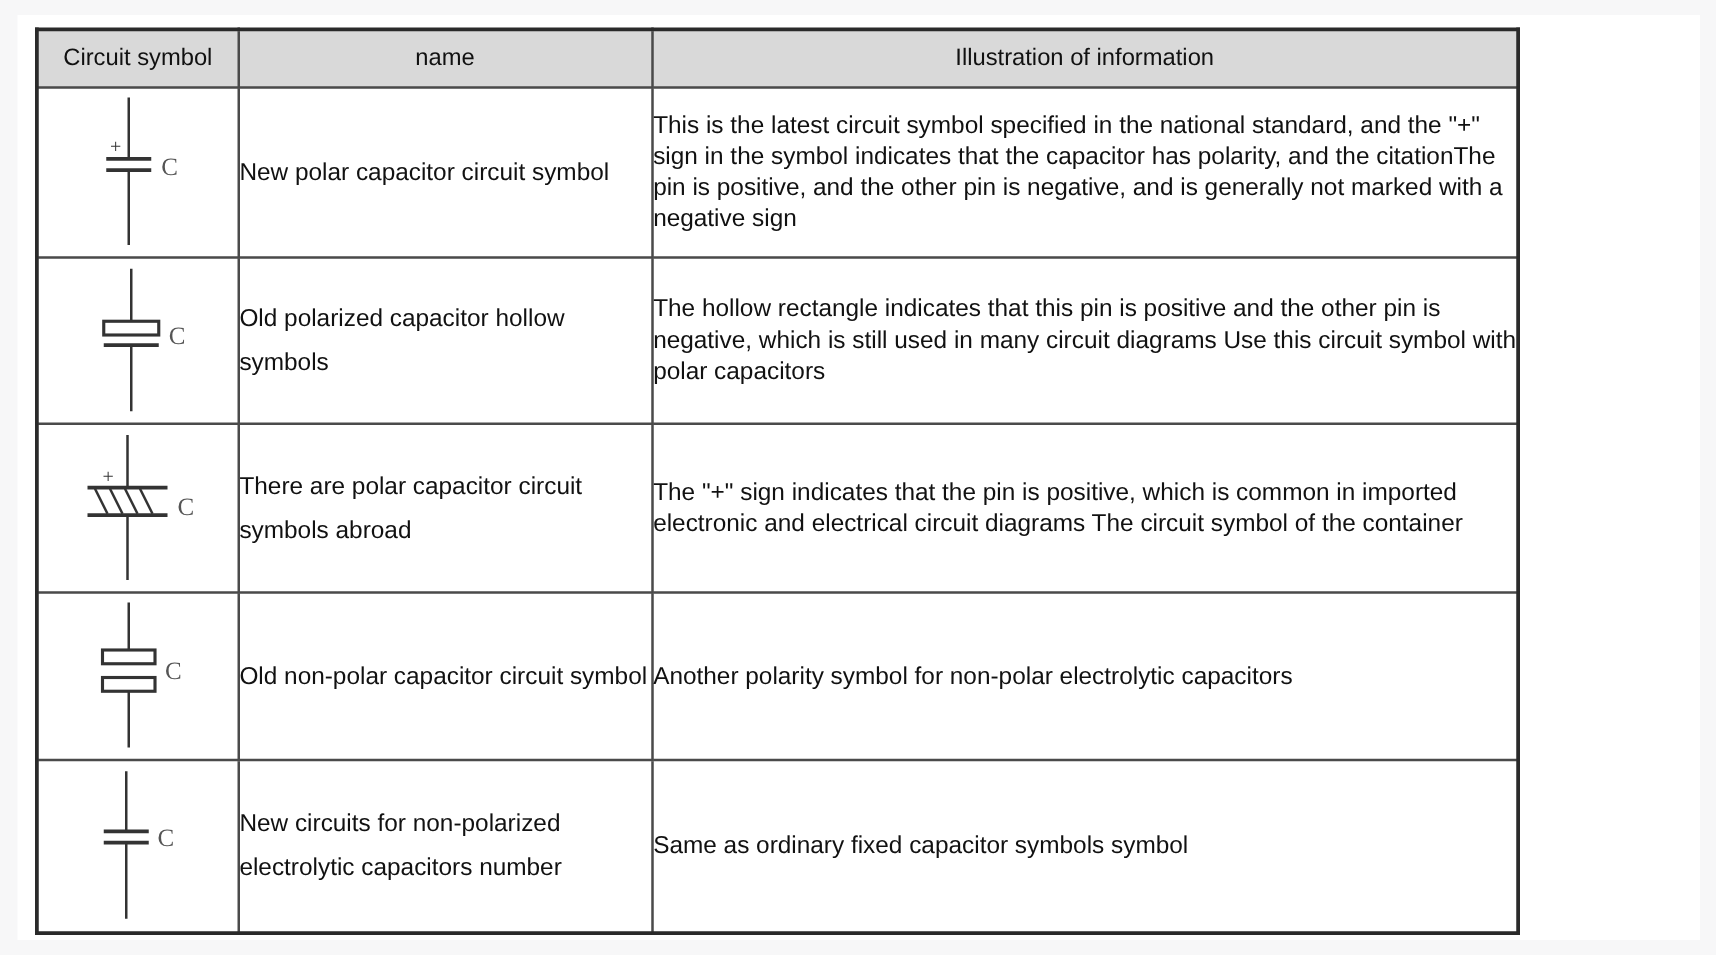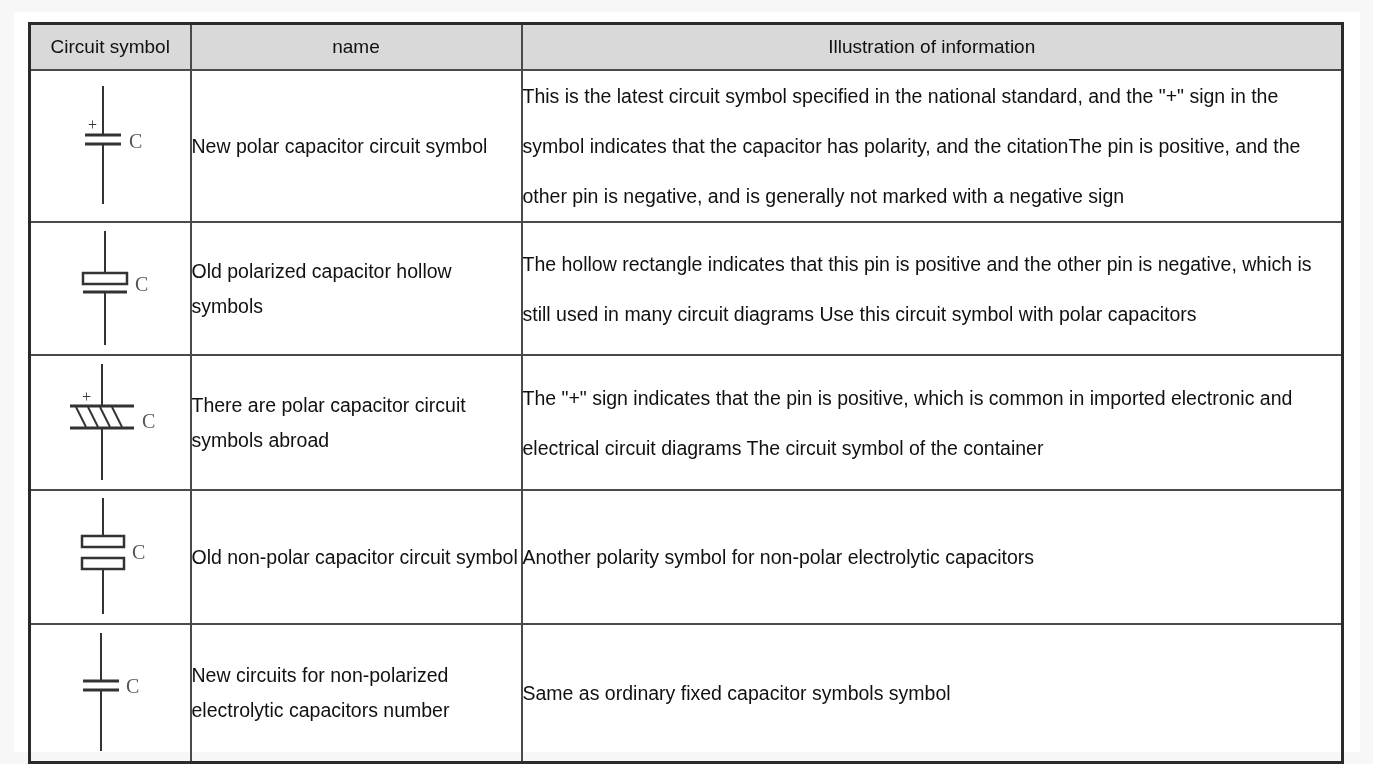--- a/index.html
+++ b/index.html
@@ -11,21 +11,21 @@
       font-family: "Liberation Sans", "DejaVu Sans", sans-serif;
       color: #111;
     }
     .sheet {
       position: absolute; left: 14px; top: 12px;
       width: 1346px; height: 740px;
       background: #ffffff;
     }
     table.caps {
       position: absolute; left: 28px; top: 22px;
-      width: 1316px;
+      width: 1188px;
       border-collapse: collapse;
       table-layout: fixed;
       border: 3px solid #2a2a2a;
     }
     table.caps th, table.caps td {
       border: 2px solid #4a4a4a;
       padding: 0;
     }
     table.caps th {
       background: #d9d9d9;
@@ -40,21 +40,21 @@
     col.c3 { width: auto; }
     td.sym { text-align: center; vertical-align: middle; }
     td.sym svg { display: block; margin: 0 auto; }
     td.name {
       text-align: left; vertical-align: middle;
       font-size: 19.5px; line-height: 35px;
       padding: 0 4px;
     }
     td.info {
       text-align: left; vertical-align: middle;
-      font-size: 19.5px; line-height: 50px;
+      font-size: 19.5px; line-height: 25px;
       padding: 0 4px 0 9px;
     }
     tr.r1 { height: 136px; }
     tr.r2 { height: 133px; }
     tr.r3 { height: 135px; }
     tr.r4 { height: 134px; }
     tr.r5 { height: 138px; }
     .sym-label { font-family: "Liberation Serif", "DejaVu Serif", serif; }
   </style>
 </head>

